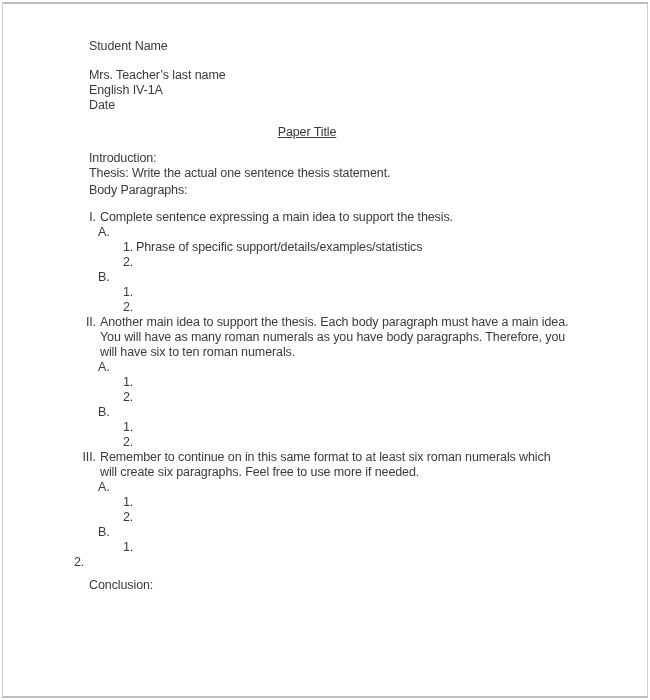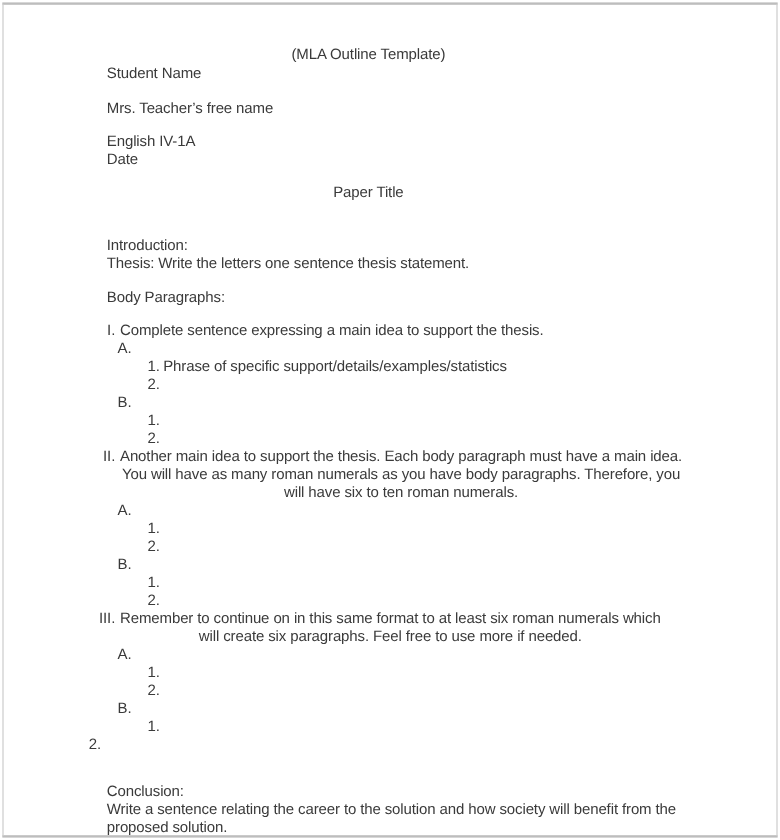--- a/index.html
+++ b/index.html
@@ -34,60 +34,59 @@
     overflow: hidden;
   }
   .head-block {
     padding-left: 86px;
     padding-right: 122px;
   }
   .line { white-space: pre-line; }
   .centered { text-align: center; }
   .m-student { margin-top: 1px; }
   .m-teacher { margin-top: 14px; }
-  .m-course  { margin-top: 13px; }
+  .m-course  { }
   .m-date    { }
-  .m-title   { margin-top: 12px; }
-  .m-intro   { margin-top: 29px; }
-  .m-bodylbl { margin-top: 14px; }
+  .m-title   { margin-top: 12px; text-decoration: underline; }
+  .m-intro   { margin-top: 11px; }
+  .m-bodylbl { margin-top: 2px; }
   .plain-block {
     padding-left: 86px;
     padding-right: 10px;
   }
   .outline {
     margin-top: 12px;
     padding-right: 8px;
   }
   .oline { display: flex; }
   .oline .marker { flex: 0 0 13px; }
-  .oline .otext { white-space: pre-line; text-align: center; }
+  .oline .otext { white-space: pre-line; }
   .lvl1 { margin-left: 75px; }
   .lvl1 .marker { flex: 0 0 18px; text-align: right; margin-right: 4px; }
   .lvl2 { margin-left: 95px; }
   .lvl3 { margin-left: 120px; }
   .lvl0 { margin-left: 71px; }
-  .m-conclusion { margin-top: 24px; }
+  .m-conclusion { margin-top: 8px; }
 </style>
 </head>
 <body>
 
 <div class="page">
 
   <div class="head-block">
-    <div class="line centered">(MLA Outline Template)</div>
     <div class="line m-student">Student Name</div>
-    <div class="line m-teacher">Mrs. Teacher’s free name</div>
+    <div class="line m-teacher">Mrs. Teacher’s last name</div>
     <div class="line m-course">English IV-1A</div>
     <div class="line m-date">Date</div>
     <div class="line centered m-title">Paper Title</div>
   </div>
 
   <div class="plain-block">
     <div class="line m-intro">Introduction:</div>
-    <div class="line">Thesis: Write the letters one sentence thesis statement.</div>
+    <div class="line">Thesis: Write the actual one sentence thesis statement.</div>
     <div class="line m-bodylbl">Body Paragraphs:</div>
   </div>
 
   <div class="outline">
       <div class="oline lvl1">
         <span class="marker">I.</span>
         <span class="otext">Complete sentence expressing a main idea to support the thesis.</span>
       </div>
       <div class="oline lvl2">
         <span class="marker">A.</span>
@@ -168,17 +167,15 @@
         <span class="otext"></span>
       </div>
       <div class="oline lvl0">
         <span class="marker">2.</span>
         <span class="otext"></span>
       </div>
     </div>
 
   <div class="plain-block m-conclusion">
     <div class="line">Conclusion:</div>
-    <div class="line">Write a sentence relating the career to the solution and how society will benefit from the
-proposed solution.</div>
   </div>
 
 </div>
 
 </body></html>

